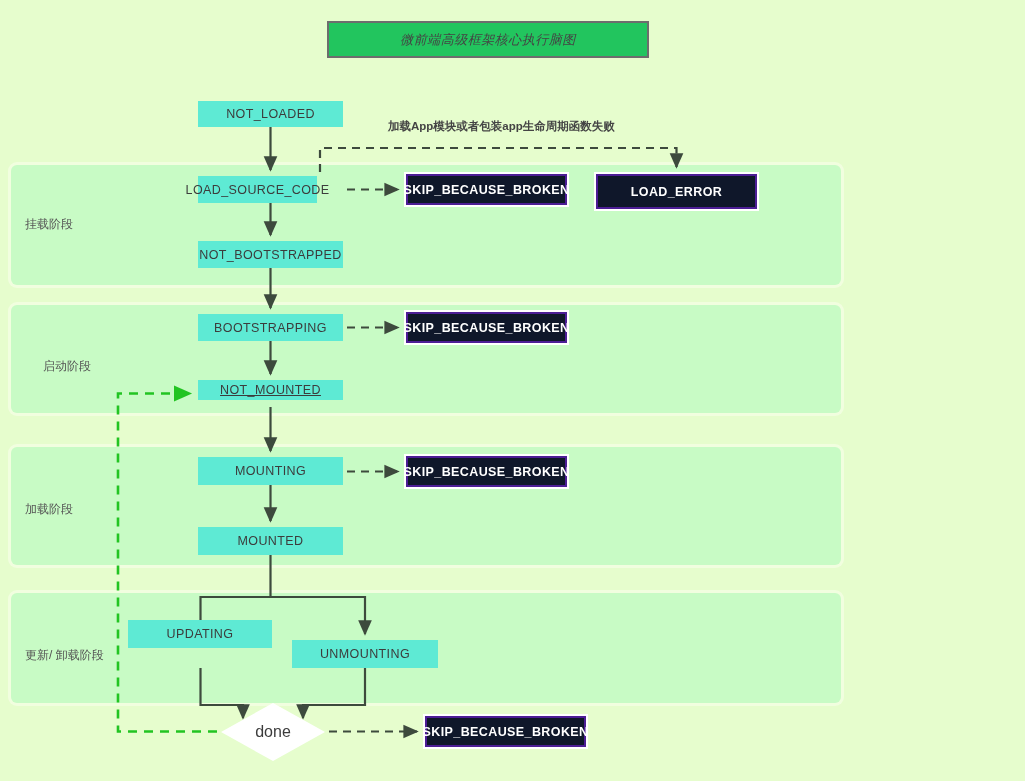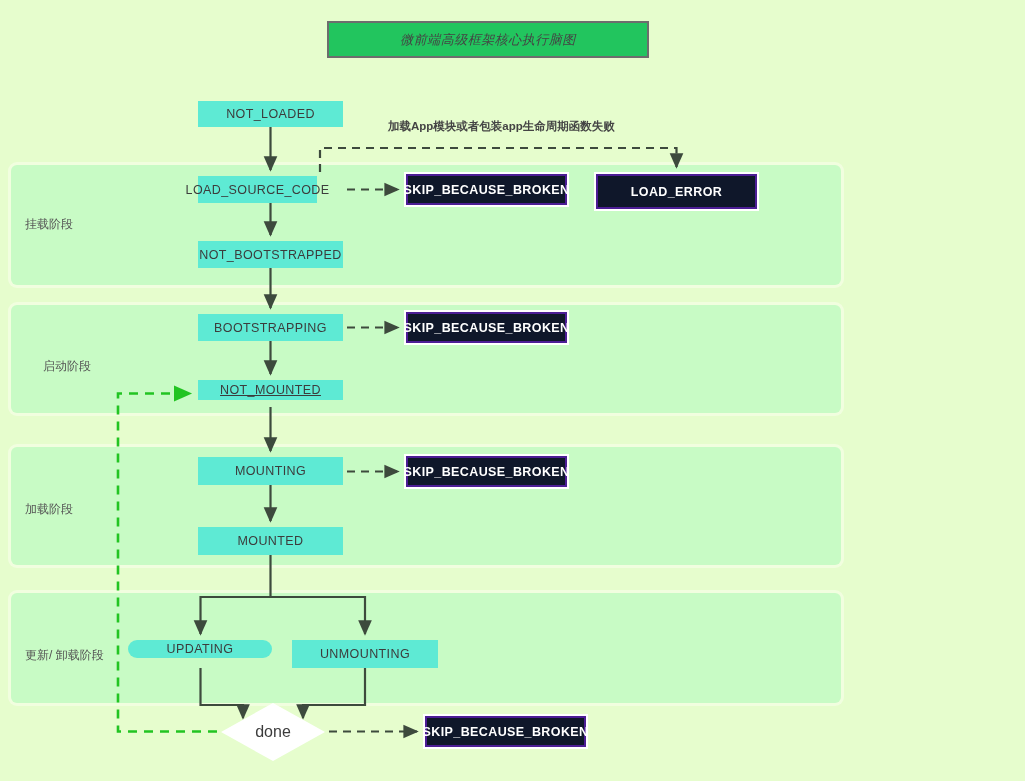--- a/index.html
+++ b/index.html
@@ -179,21 +179,21 @@
     </div>
 
   <div id="nodes-layer">
       <div class="node" style="left: 198px; top: 101px; width: 145px; height: 26px;">NOT_LOADED</div>
       <div class="node" style="left: 198px; top: 176px; width: 119px; height: 27px;">LOAD_SOURCE_CODE</div>
       <div class="node" style="left: 198px; top: 241px; width: 145px; height: 27px;">NOT_BOOTSTRAPPED</div>
       <div class="node" style="left: 198px; top: 314px; width: 145px; height: 27px;">BOOTSTRAPPING</div>
       <div class="node" style="left: 198px; top: 380px; width: 145px; height: 20px; text-decoration: underline;">NOT_MOUNTED</div>
       <div class="node" style="left: 198px; top: 457px; width: 145px; height: 28px;">MOUNTING</div>
       <div class="node" style="left: 198px; top: 527px; width: 145px; height: 28px;">MOUNTED</div>
-      <div class="node" style="left: 128px; top: 640px; width: 144px; height: 18px; border-radius: 12px;">UPDATING</div>
+      <div class="node" style="left: 128px; top: 620px; width: 144px; height: 28px;">UPDATING</div>
       <div class="node" style="left: 292px; top: 640px; width: 146px; height: 28px;">UNMOUNTING</div>
       <div class="node err" style="left: 406px; top: 174px; width: 161px; height: 31px;">SKIP_BECAUSE_BROKEN</div>
       <div class="node err" style="left: 596px; top: 174px; width: 161px; height: 35px;">LOAD_ERROR</div>
       <div class="node err" style="left: 406px; top: 312px; width: 161px; height: 31px;">SKIP_BECAUSE_BROKEN</div>
       <div class="node err" style="left: 406px; top: 456px; width: 161px; height: 31px;">SKIP_BECAUSE_BROKEN</div>
       <div class="node err" style="left: 425px; top: 716px; width: 161px; height: 31px;">SKIP_BECAUSE_BROKEN</div>
     </div>
 
   <div id="diamond-layer">
       <div class="diamond-wrap" style="left: 221px; top: 703px; width: 104px; height: 58px;">

